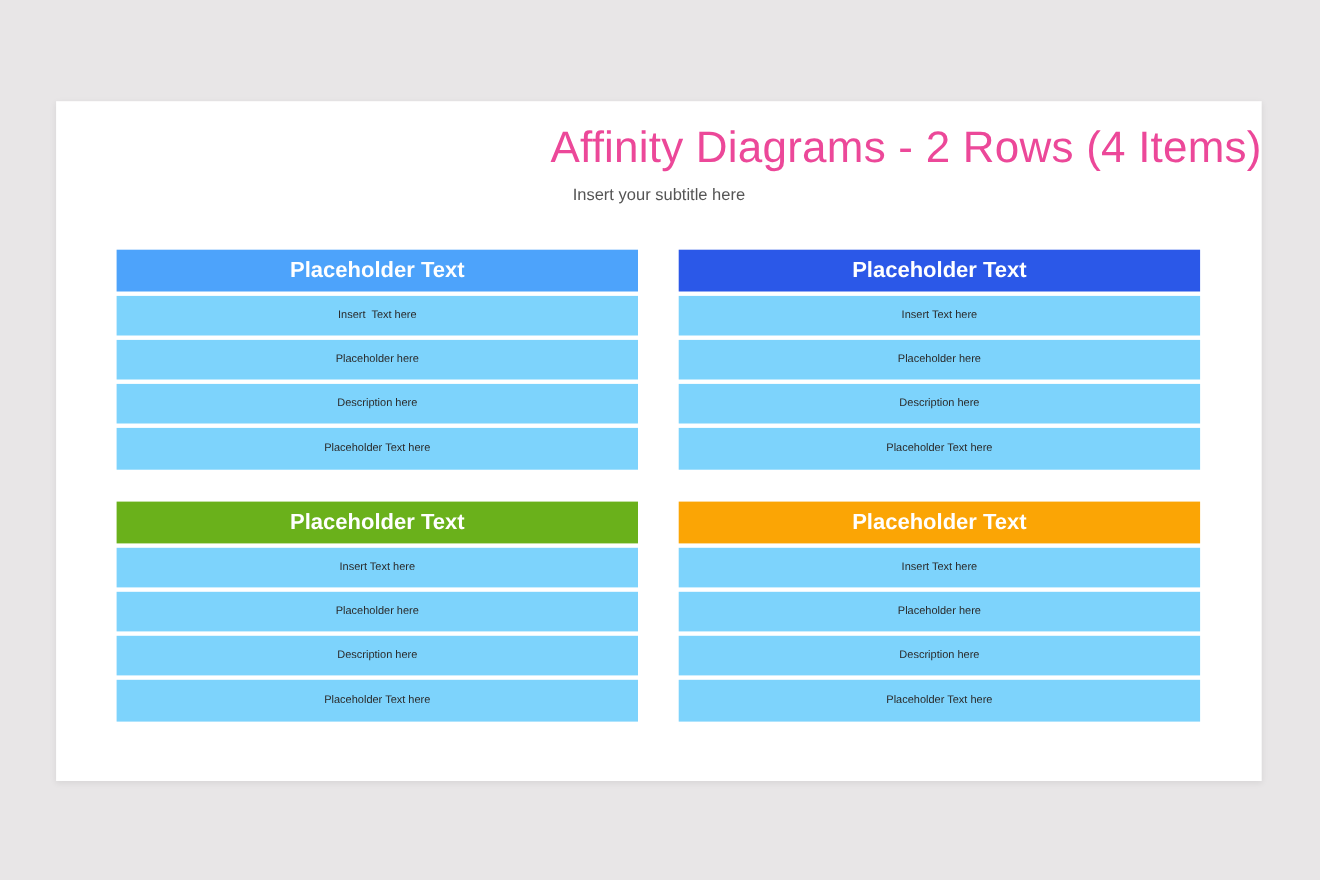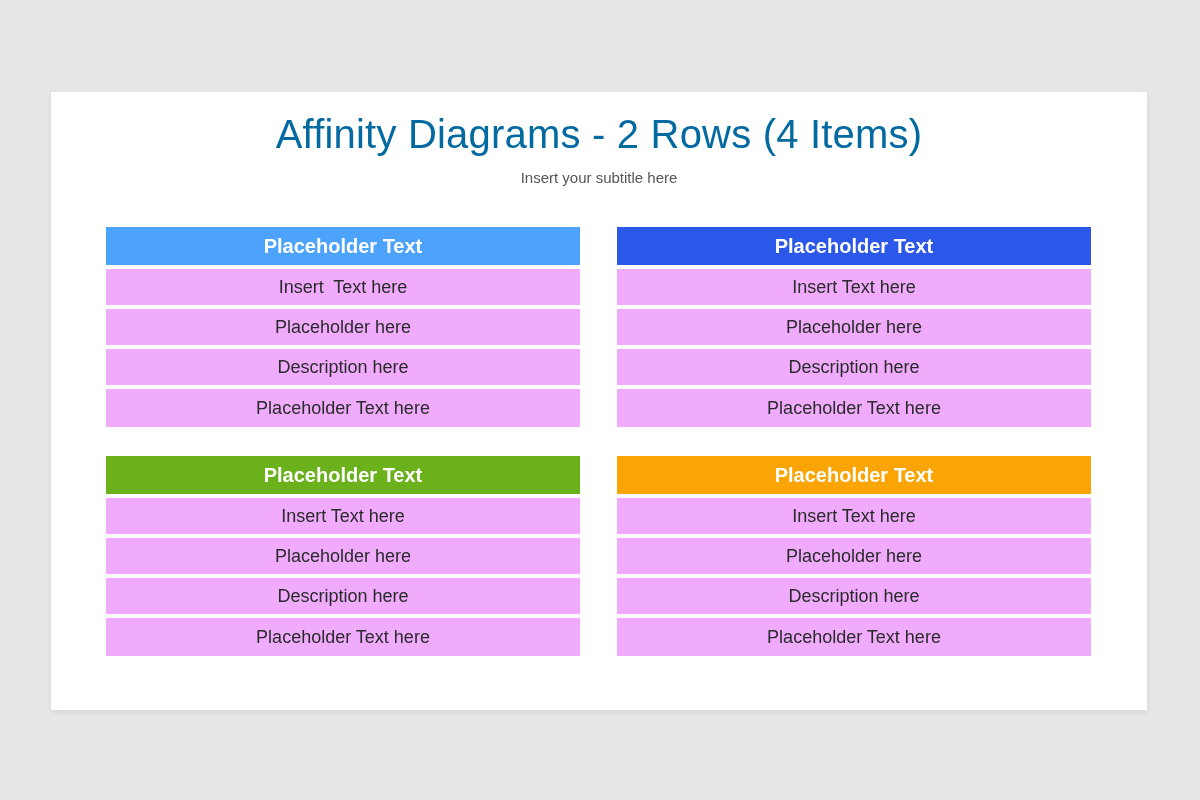--- a/index.html
+++ b/index.html
@@ -12,23 +12,23 @@
     .slide {
       position: absolute;
       left: 51px; top: 92px;
       width: 1096px; height: 618px;
       background: #ffffff;
       box-shadow: 0 2px 6px rgba(0,0,0,0.08);
     }
     .title {
       position: absolute;
       left: 0; right: 0; top: 20px;
-      text-align: center;
+      text-align: right;
       font-size: 40px;
-      color: #0369a1;
+      color: #ec4899;
       font-weight: normal;
       letter-spacing: 0.2px;
     }
     .subtitle {
       position: absolute;
       left: 0; right: 0; top: 77px;
       text-align: center;
       font-size: 15px;
       color: #555555;
     }
@@ -41,24 +41,24 @@
       line-height: 38px;
       text-align: center;
       color: #ffffff;
       font-weight: bold;
       font-size: 20px;
     }
     .item {
       margin-top: 4px;
       height: 36px;
       line-height: 36px;
-      background: #f0abfc;
+      background: #7dd3fc;
       text-align: center;
       color: #2a2a2a;
-      font-size: 18px;
+      font-size: 10px;
       white-space: pre;
     }
     .item:last-child { height: 38px; line-height: 38px; }
   </style>
 </head>
 <body>
 
 <div class="slide">
   <div class="title">Affinity Diagrams - 2 Rows (4 Items)</div>
   <div class="subtitle">Insert your subtitle here</div>

